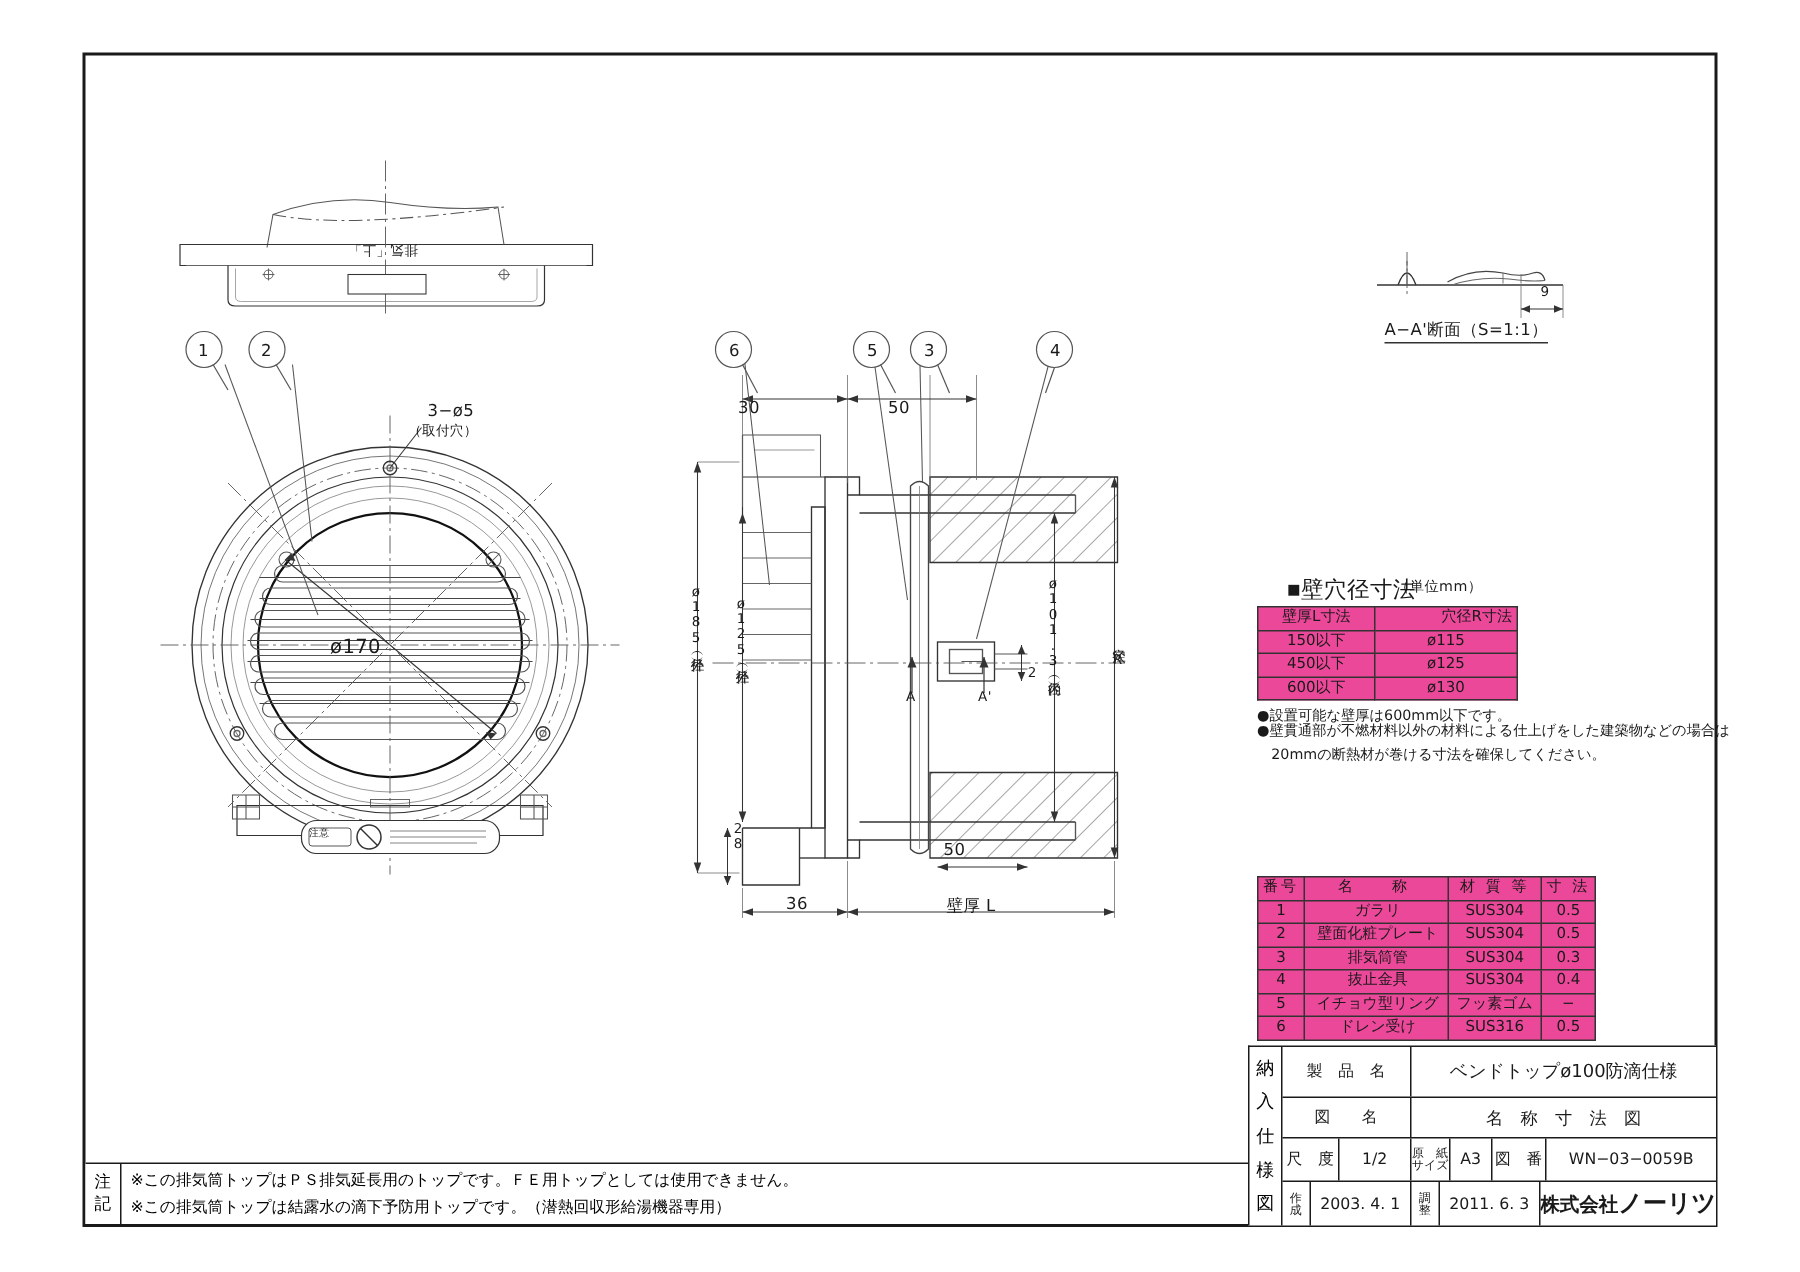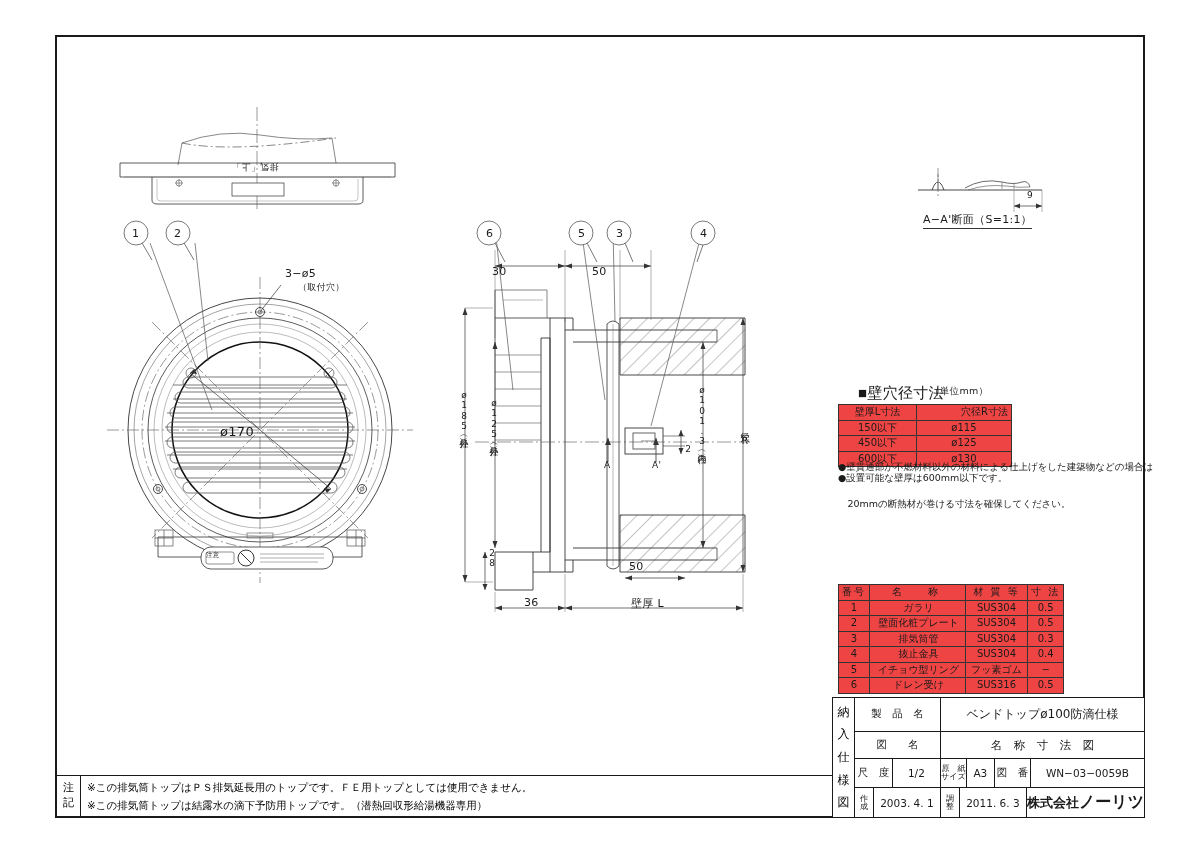--- a/index.html
+++ b/index.html
@@ -37,21 +37,21 @@
     text-orientation: upright;
   }
   svg { display: block; overflow: visible; }
 
   
   .dtable {
     position: absolute;
     border-collapse: collapse;
     font-size: 10px;
     color: #1a1a1a;
-    background: #ef4444;
+    background: #ec4899;
   }
   .dtable td, .dtable th {
     border: 1px solid #333;
     padding: 1px 3px;
     text-align: center;
     font-weight: normal;
     line-height: 1.25;
     white-space: nowrap;
   }
 
@@ -267,21 +267,21 @@
 
       <path d="M 165 47 L 186 20" stroke="#333" stroke-width="0.7"></path>
 
       <path d="M 55 -22 L 117 145" stroke="#555" stroke-width="0.7"></path>
       <path d="M 100 -22 L 113 96" stroke="#555" stroke-width="0.7"></path>
     </g>
   </svg>
 
   <div class="lbl" style="left:220px; top:424px; font-size:13px;">ø170</div>
   <div class="lbl" style="left:285px; top:267px;">3−ø5</div>
-  <div class="lbl lbl-sm" style="left:298px; top:281px;">（取付穴）</div>
+  <div class="lbl lbl-sm" style="left:272px; top:281px;">（取付穴）</div>
 
   <svg class="abs" style="left:200px; top:546px;" width="134" height="26">
     <rect x="1" y="1" width="132" height="22" rx="10" fill="#fff" stroke="#333" stroke-width="0.8"></rect>
     <rect x="6" y="6" width="28" height="12" rx="2" fill="#fff" stroke="#444" stroke-width="0.6"></rect>
     <circle cx="46" cy="12" r="8" fill="none" stroke="#333" stroke-width="1"></circle>
     <path d="M 40 6 L 52 18" stroke="#333" stroke-width="1"></path>
     <g stroke="#777" stroke-width="0.6">
       <path d="M 60 8 L 124 8"></path>
         <path d="M 60 12 L 124 12"></path>
         <path d="M 60 16 L 118 16"></path>
@@ -526,21 +526,21 @@
       <td>ø125</td>
     </tr>
     <tr>
       <td>600以下</td>
       <td>ø130</td>
     </tr>
   </tbody>
     </table>
 
   <div class="bullet" style="left:838px; top:472px;">●設置可能な壁厚は600mm以下です。</div>
-  <div class="bullet" style="left:838px; top:461px;">●壁貫通部が不燃材料以外の材料による仕上げをした建築物などの場合は</div>
+  <div class="bullet" style="left:838px; top:482px;">●壁貫通部が不燃材料以外の材料による仕上げをした建築物などの場合は</div>
   <div class="bullet" style="left:838px; top:498px;">　20mmの断熱材が巻ける寸法を確保してください。</div>
 
   <table class="dtable" id="parts-table">
     <tbody>
         <tr>
       <td class="pc1">番号</td>
       <td class="pc2">名　　称</td>
       <td class="pc3">材 質 等</td>
       <td class="pc4">寸 法</td>
     </tr>

